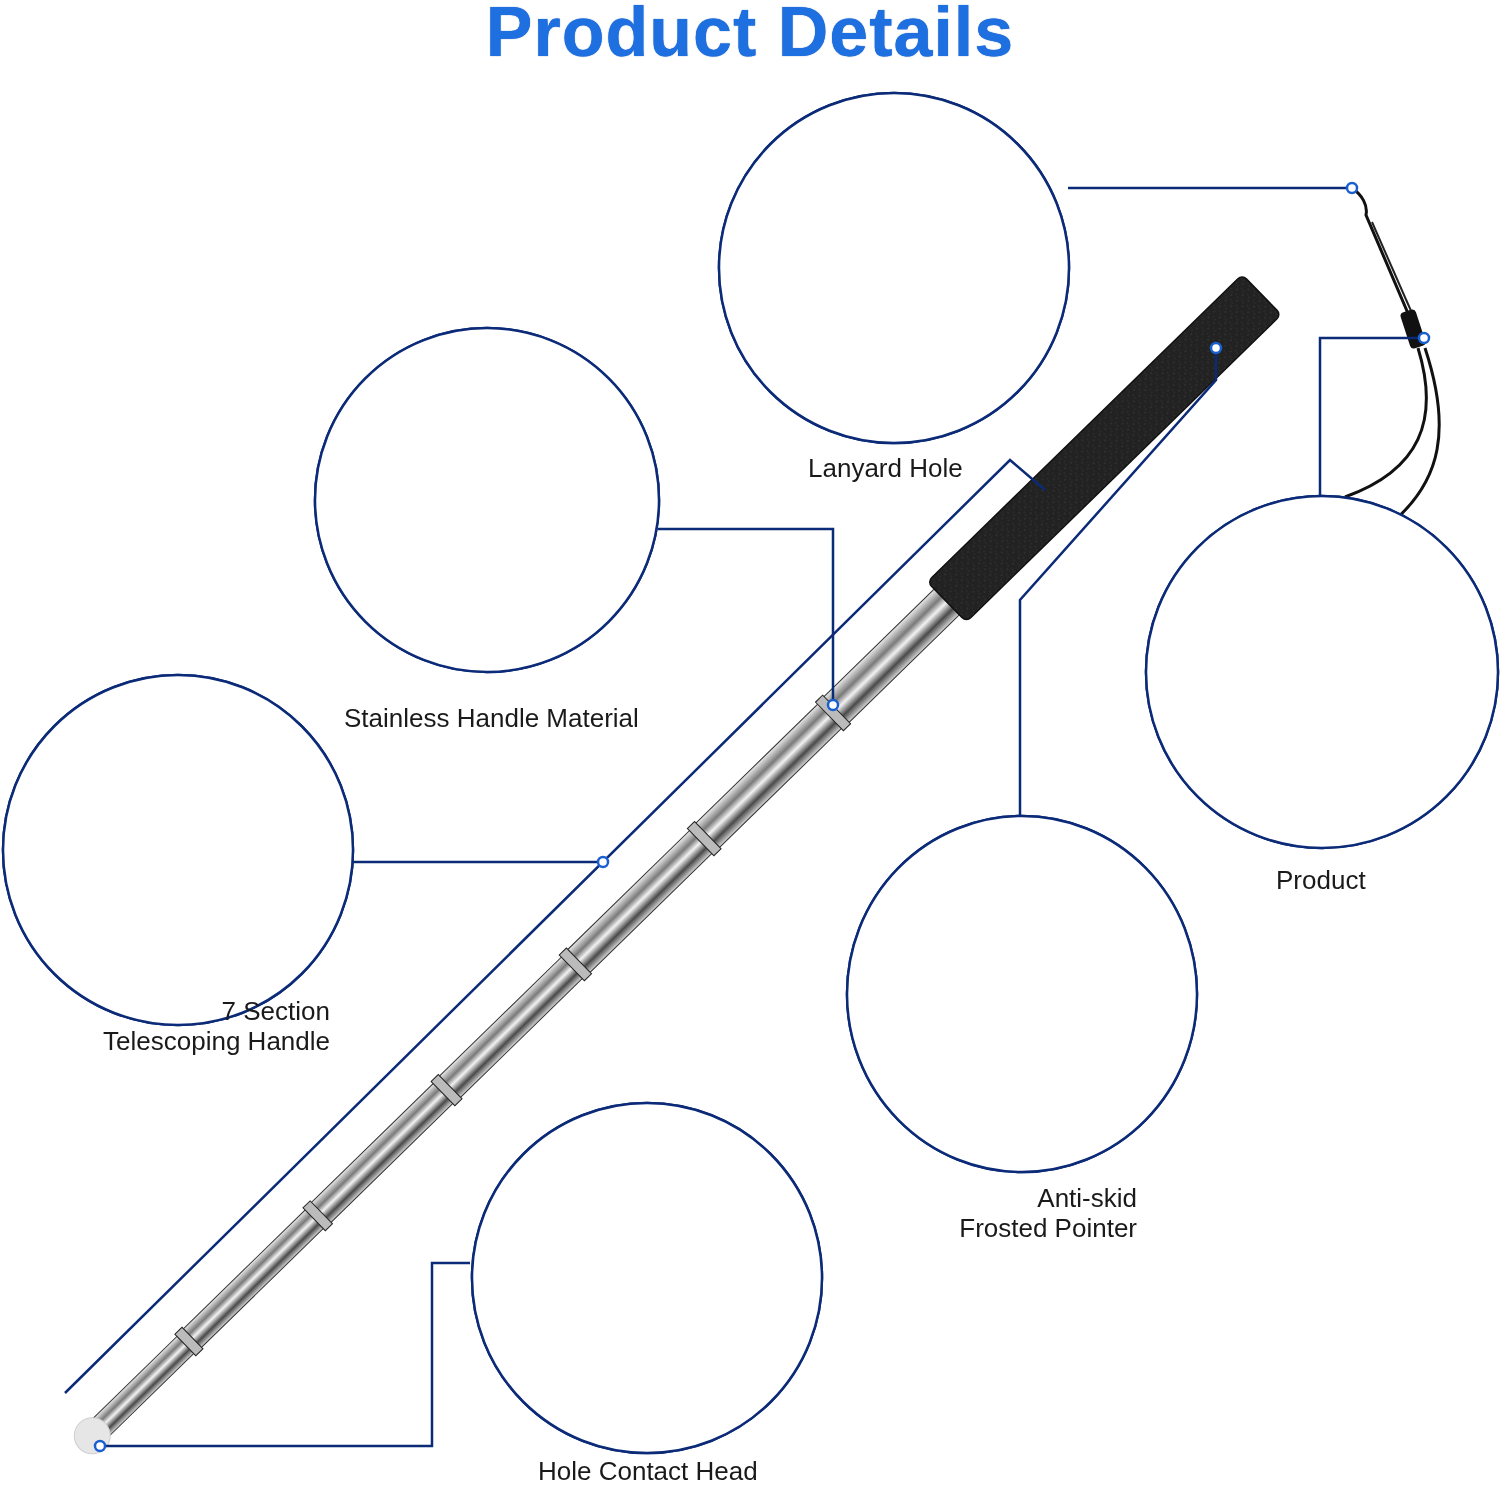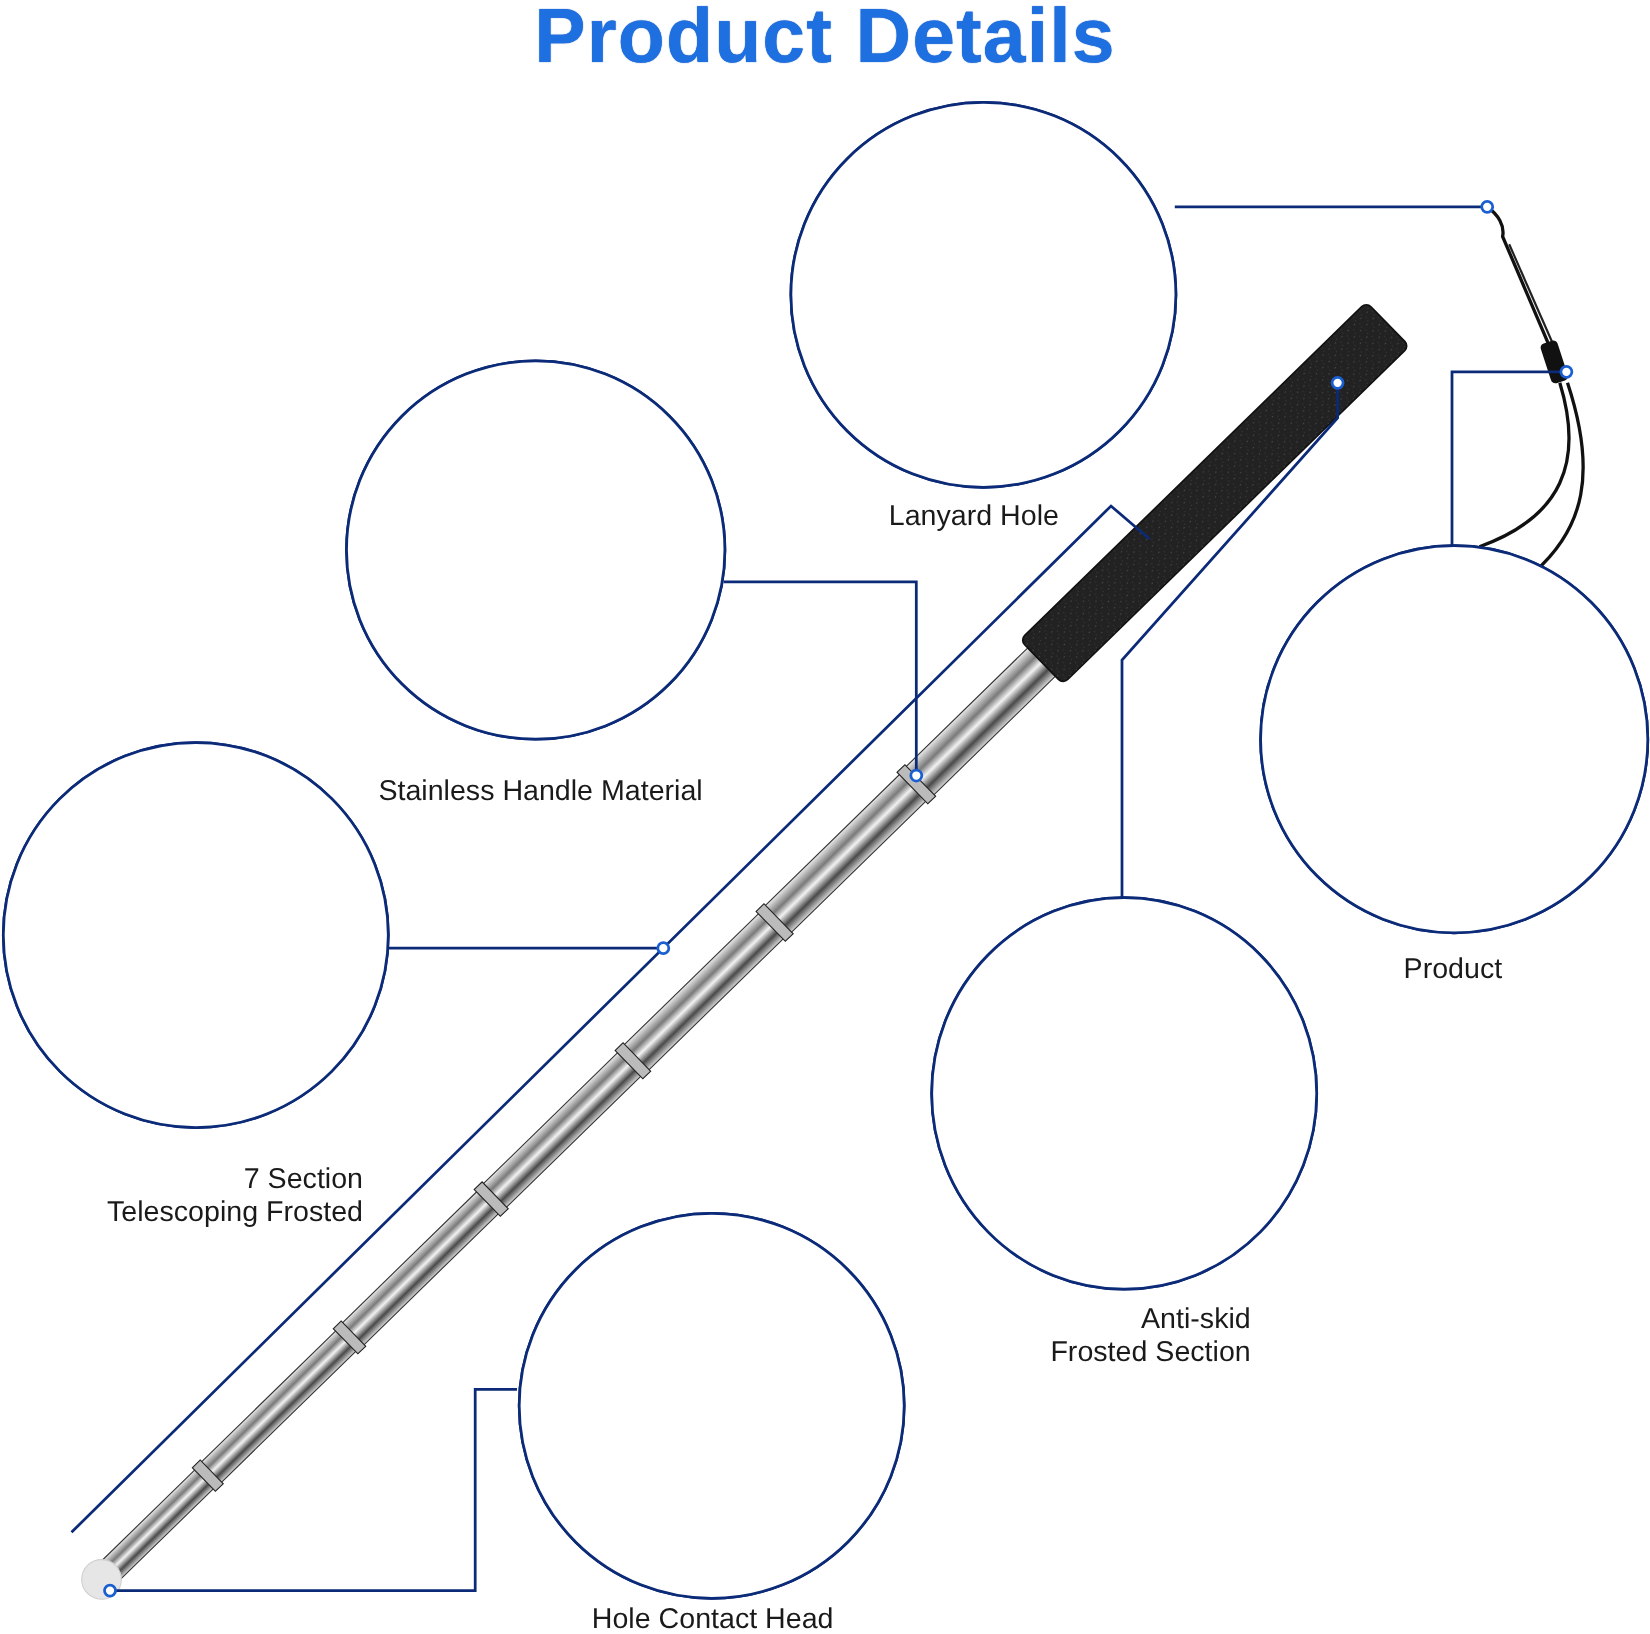--- a/index.html
+++ b/index.html
@@ -200,25 +200,25 @@
       </g>
     </g>
     <circle class="callout-circle" cx="1322" cy="672" r="176" fill="none"></circle>
   </g>
 </svg>
 
 <div class="label" style="left:808px; top:453px;">Lanyard Hole</div>
 
 <div class="label" style="left:344px; top:703px;">Stainless Handle Material</div>
 
-<div class="label" style="left:40px; top:1056px; width:290px;">
+<div class="label" style="left:40px; top:996px; width:290px;">
   <div>7 Section</div>
-  <div>Telescoping Frosted</div>
+  <div>Telescoping Handle</div>
 </div>
 
 <div class="label" style="left:538px; top:1456px;">Hole Contact Head</div>
 
 <div class="label" style="left:905px; top:1183px; width:232px;">
   <div>Anti-skid</div>
-  <div>Frosted Section</div>
+  <div>Frosted Pointer</div>
 </div>
 
 <div class="label" style="left:1276px; top:865px;">Product</div>
 
 </body></html>

